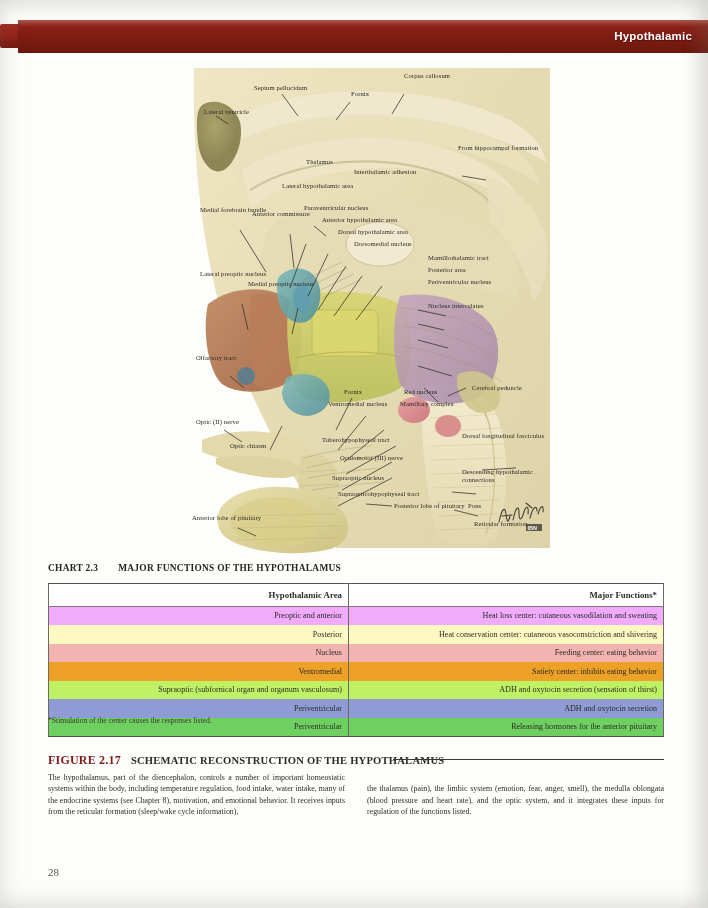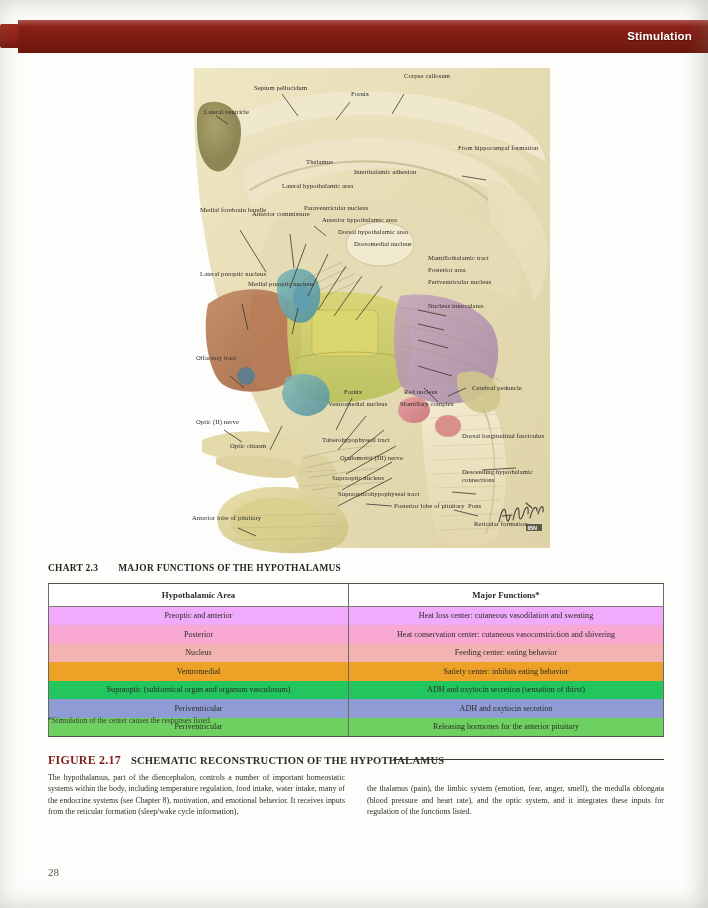--- a/index.html
+++ b/index.html
@@ -113,21 +113,21 @@
     left: 48px; top: 583px;
     width: 616px;
     border-collapse: collapse;
     font-family: "Liberation Serif", serif;
     table-layout: fixed;
   }
   table.chart th, table.chart td {
     padding: 2px 6px 2.5px 6px;
     font-size: 8.1px;
     color: #2c2b25;
-    text-align: center;
+    text-align: right;
     vertical-align: middle;
     height: 14px;
     border-left: 1.1px solid #6d6a60;
     border-right: 1.1px solid #6d6a60;
   }
   table.chart th {
     font-weight: bold;
     font-size: 8.8px;
     background: #ffffff;
     border-top: 1.4px solid #55524a;
@@ -199,21 +199,21 @@
   }
 </style>
 </head>
 <body>
 
 <div class="page">
 
   <div class="header-band">
     <div class="header-tab"></div>
     <div class="header-main"></div>
-    <div class="header-right">Stimulation</div>
+    <div class="header-right">Hypothalamic</div>
   </div>
 
   <div class="figure-area">
     <svg class="fig-svg" width="372" height="500" viewBox="0 0 372 500">
       <defs>
         <linearGradient id="bgTan" x1="0" y1="0" x2="1" y2="1">
           <stop offset="0%" stop-color="#efe6c4"></stop>
           <stop offset="45%" stop-color="#e6dcb4"></stop>
           <stop offset="100%" stop-color="#ded3a8"></stop>
         </linearGradient>
@@ -449,33 +449,33 @@
       <tr>
         <th>Hypothalamic Area</th>
         <th>Major Functions*</th>
       </tr>
     </thead>
     <tbody>
       <tr style="background:#f0abfc">
         <td>Preoptic and anterior</td>
         <td>Heat loss center: cutaneous vasodilation and sweating</td>
       </tr>
-      <tr style="background:#f9a8d4">
+      <tr style="background:#fef9c3">
         <td>Posterior</td>
         <td>Heat conservation center: cutaneous vasoconstriction and shivering</td>
       </tr>
       <tr style="background:#f3b4b1">
         <td>Nucleus</td>
         <td>Feeding center: eating behavior</td>
       </tr>
       <tr style="background:#eda227">
         <td>Ventromedial</td>
         <td>Satiety center: inhibits eating behavior</td>
       </tr>
-      <tr style="background:#22c55e">
+      <tr style="background:#bef264">
         <td>Supraoptic (subfornical organ and organum vasculosum)</td>
         <td>ADH and oxytocin secretion (sensation of thirst)</td>
       </tr>
       <tr style="background:#8f9bd4">
         <td>Periventricular</td>
         <td>ADH and oxytocin secretion</td>
       </tr>
       <tr class="last" style="background:#6fd062">
         <td>Periventricular</td>
         <td>Releasing hormones for the anterior pituitary</td>

